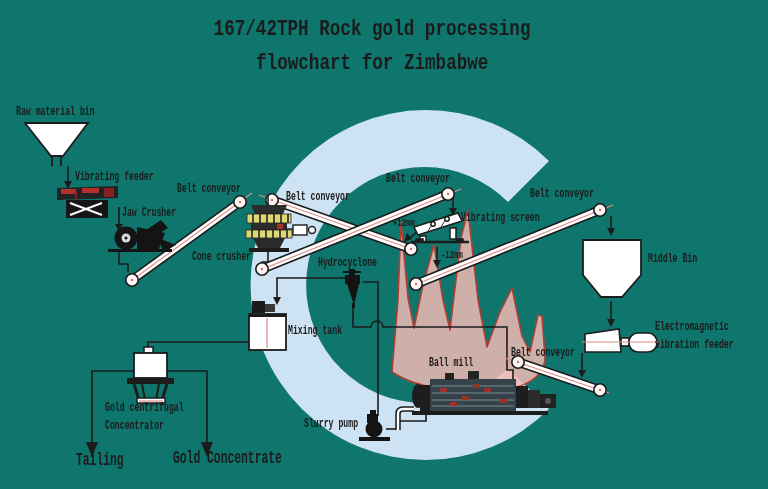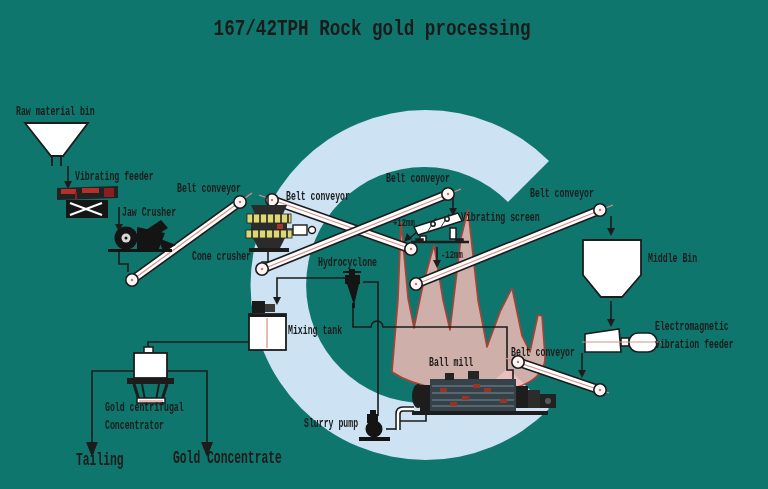--- a/index.html
+++ b/index.html
@@ -286,20 +286,23 @@
     <line x1="142" y1="384" x2="145" y2="400" stroke="#1c1c1c" stroke-width="2"></line>
     <line x1="159" y1="384" x2="156" y2="400" stroke="#1c1c1c" stroke-width="2"></line>
     <rect x="137" y="398" width="28" height="5" fill="#ffffff" stroke="#1c1c1c" stroke-width="1.5"></rect>
     <line x1="139" y1="401" x2="163" y2="401" stroke="#cc7670" stroke-width="1"></line>
   </g>
 </svg>
 
 <div class="title-line" style="top:17px">
   <span class="tin">167/42TPH Rock gold processing</span>
 </div>
+<div class="title-line" style="top:51px">
+  <span class="tin">flowchart for Zimbabwe</span>
+</div>
 
 <div class="lbl" style="left:16px;top:105px">Raw material bin</div>
 <div class="lbl" style="left:75px;top:170px">Vibrating feeder</div>
 <div class="lbl" style="left:122px;top:206px">Jaw Crusher</div>
 <div class="lbl" style="left:177px;top:182px">Belt conveyor</div>
 <div class="lbl" style="left:286px;top:190px">Belt conveyor</div>
 <div class="lbl" style="left:386px;top:172px">Belt conveyor</div>
 <div class="lbl" style="left:530px;top:187px">Belt conveyor</div>
 <div class="lbl" style="left:511px;top:346px">Belt conveyor</div>
 <div class="lbl" style="left:192px;top:250px">Cone crusher</div>

